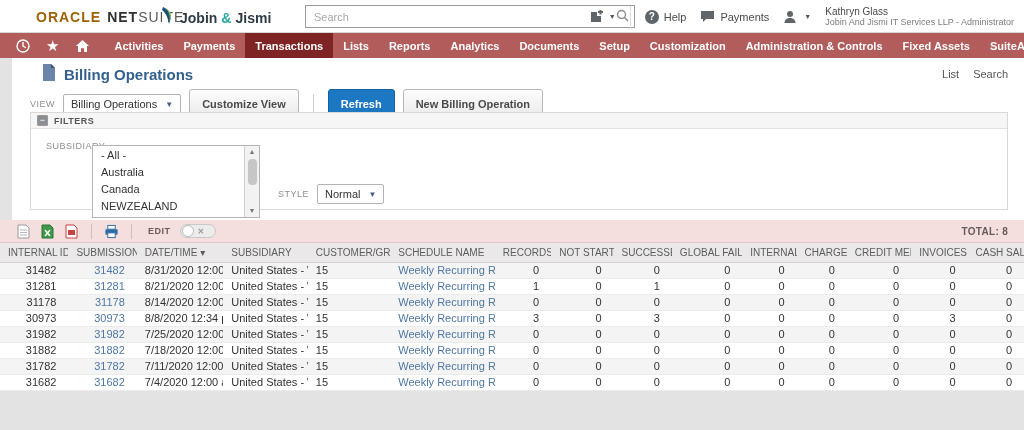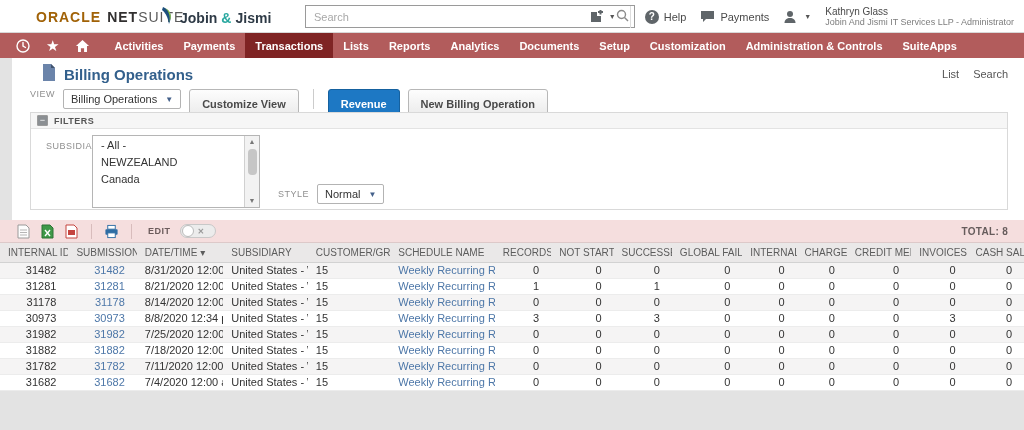--- a/index.html
+++ b/index.html
@@ -35,36 +35,36 @@
   .nav-items { display:flex; align-items:stretch; }
   .nav-item { display:flex; align-items:center; padding:0 10px; color:#fff; font-size:11px; font-weight:bold; cursor:pointer; white-space:nowrap; }
   .nav-item.active { background:#7f2424; }
 
   
   .content { position:relative; height:162px; background:#fff;margin-left:12px; }
   .title-row { position:absolute; left:30px; top:6px; display:flex; align-items:center; gap:8px; }
   .title-row h1 { font-size:15px; font-weight:bold; color:#33608c; }
   .corner-links { position:absolute; right:16px; top:10px; font-size:11px; color:#555; display:flex; gap:14px; }
   .corner-links span { cursor:pointer; }
-  .view-row { position:absolute; left:18px; top:31px; display:flex; gap:8px; }
+  .view-row { position:absolute; left:18px; top:31px; display:flex; align-items:center; gap:8px; }
   .lbl { font-size:9px; color:#8f8f8f; letter-spacing:.5px; }
   .select { display:inline-flex; align-items:center; gap:8px; height:20px; border:1px solid #b3b3b3; background:#fff; padding:0 7px; font-size:11px; color:#333; border-radius:2px; cursor:pointer; white-space:nowrap; }
   .select .caret { font-size:8px; color:#44608a; }
   .btn { height:30px; padding:0 12px; font-size:11px; font-weight:bold; color:#4a4a4a; background:linear-gradient(#fdfdfd,#e9e9e9); border:1px solid #b7b7b7; border-radius:3px; cursor:pointer; font-family:"Liberation Sans",sans-serif; }
   .btn.primary { color:#fff; background:#1d78c4; border-color:#15619f; }
   .vr { width:1px; height:20px; background:#ccc; margin:0 6px; }
 
   
   .filters { position:absolute; left:18px; right:16px; top:54px; height:98px; border:1px solid #d9d9d9; background:#fff; }
   .filters-head { height:16px; background:#f6f6f6; border-bottom:1px solid #e3e3e3; display:flex; align-items:center; gap:6px; padding:0 6px; }
   .collapse-box { width:11px; height:11px; border:1px solid #9a9a9a; background:#8b8f93; color:#fff; font-size:9px; line-height:9px; text-align:center; cursor:pointer; border-radius:1px; }
   .filters-title { font-size:9px; font-weight:bold; color:#555; letter-spacing:.5px; }
   .filters-body { position:relative; height:81px; }
   .sub-label { position:absolute; left:15px; top:12px; }
-  .listbox { position:absolute; left:61px; top:6px; width:168px; height:73px; border:1px solid #b5b5b5; background:#fff; display:flex; }
+  .listbox { position:absolute; left:61px; top:16px; width:168px; height:73px; border:1px solid #b5b5b5; background:#fff; display:flex; }
   .lb-options { flex:1; overflow:hidden; }
   .lb-option { font-size:11px; color:#333; padding:3px 8px 2px; cursor:pointer; white-space:nowrap; }
   .lb-scroll { width:15px; border-left:1px solid #d0d0d0; background:#f2f2f2; display:flex; flex-direction:column; align-items:center; cursor:pointer; }
   .lb-scroll .arr { font-size:7px; color:#777; height:12px; line-height:12px; }
   .lb-scroll .thumb { width:9px; height:26px; background:#c6c6c6; border-radius:4px; margin-top:1px; }
   .lb-scroll .spacer { flex:1; }
   .style-group { position:absolute; left:247px; bottom:6px; display:flex; align-items:center; gap:8px; }
 
   
   .list-toolbar { height:23px; background:#f5dede; border-bottom:1px solid #ddc9c9; display:flex; align-items:center; padding:4px 16px; gap:9px; }
@@ -168,20 +168,21 @@
         <div class="nav-item">Activities</div>
         <div class="nav-item">Payments</div>
         <div class="nav-item active">Transactions</div>
         <div class="nav-item">Lists</div>
         <div class="nav-item">Reports</div>
         <div class="nav-item">Analytics</div>
         <div class="nav-item">Documents</div>
         <div class="nav-item">Setup</div>
         <div class="nav-item">Customization</div>
         <div class="nav-item">Administration &amp; Controls</div>
+        <div class="nav-item">Fixed Assets</div>
         <div class="nav-item">SuiteApps</div>
       </div>
   </nav>
 
   <main class="content">
     <div class="title-row">
       <span>
         <svg width="14" height="17" viewBox="0 0 14 17">
             <path d="M1 0 H9 L13 4 V17 H1 Z" fill="#6b84aa"></path>
             <path d="M9 0 L13 4 H9 Z" fill="#41536e"></path>
@@ -194,36 +195,37 @@
       <span>Search</span>
     </div>
     <div class="view-row">
       <span class="lbl">VIEW</span>
       <span class="select">
         <span>Billing Operations</span>
         <span class="caret">▼</span>
       </span>
       <button class="btn">Customize View</button>
       <span class="vr"></span>
-      <button class="btn primary">Revenue</button>
+      <button class="btn primary">Refresh</button>
       <button class="btn">New Billing Operation</button>
     </div>
 
     <section class="filters">
       <div class="filters-head">
         <span class="collapse-box">−</span>
         <span class="filters-title">FILTERS</span>
       </div>
       <div class="filters-body">
         <span class="lbl sub-label">SUBSIDIARY</span>
         <div class="listbox">
           <div class="lb-options">
               <div class="lb-option">- All -</div>
+              <div class="lb-option">Australia</div>
+              <div class="lb-option">Canada</div>
               <div class="lb-option">NEWZEALAND</div>
-              <div class="lb-option">Canada</div>
             </div>
           <div class="lb-scroll">
             <span class="arr">▲</span>
             <span class="thumb"></span>
             <span class="spacer"></span>
             <span class="arr">▼</span>
           </div>
         </div>
         <div class="style-group">
           <span class="lbl">STYLE</span>

